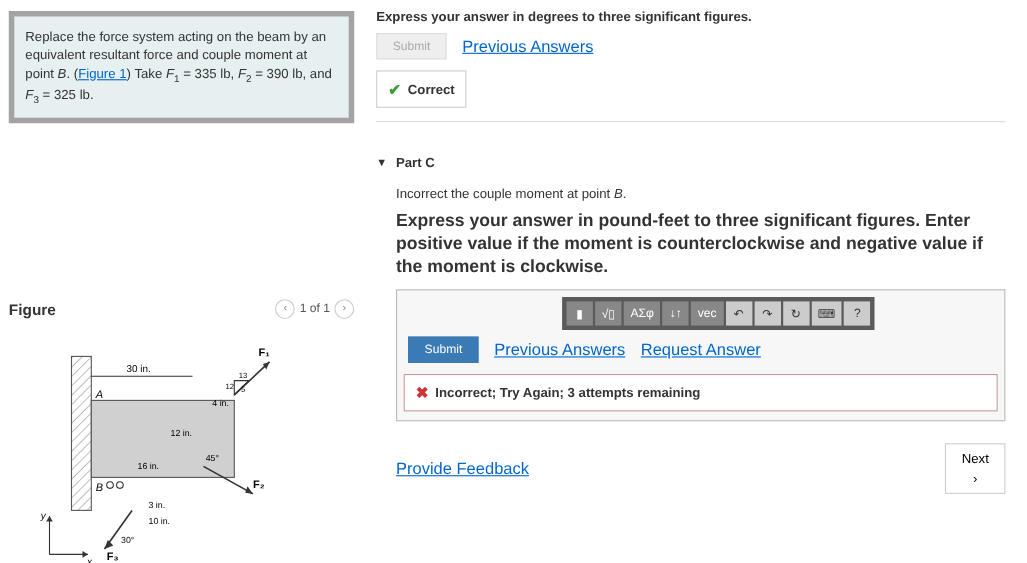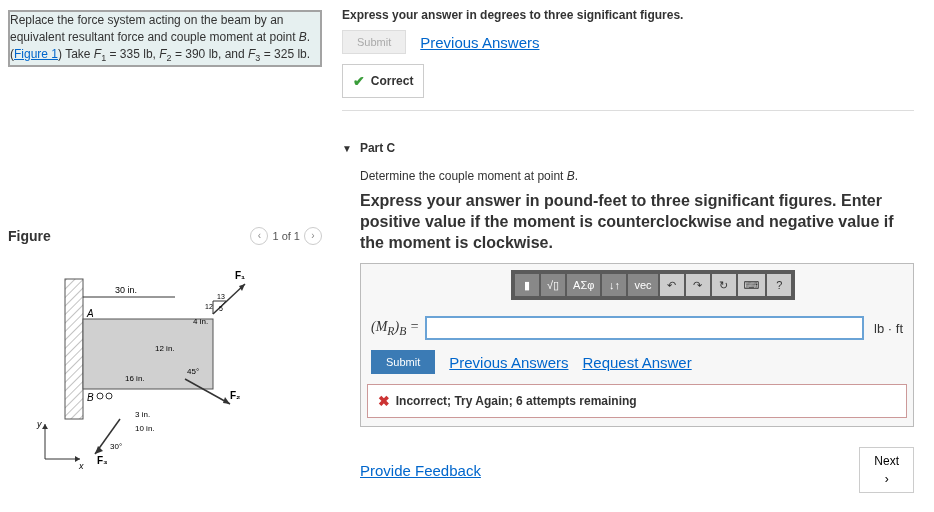--- a/index.html
+++ b/index.html
@@ -1,20 +1,20 @@
 <!DOCTYPE html>
 <html><head>
 <meta charset="utf-8">
 <style>
 * { box-sizing: border-box; margin: 0; padding: 0; }
 body { font-family: Arial, Helvetica, sans-serif; font-size: 12px; color: #333; background: #fff; width: 934px; }
 .container { display: flex; }
 .left-col { width: 330px; padding: 10px 8px; }
 .right-col { flex: 1; padding: 8px 20px 8px 12px; }
-.problem-box { background: #e6f0f0; border: 2px solid #a3a3a3; font-size: 12px; line-height: 1.4; }
+.problem-box { background: #e6f0f0; border: 5px solid #a3a3a3; padding: 10px; font-size: 12px; line-height: 1.4; }
 .problem-box a { color: #0066cc; text-decoration: underline; }
 .sub { font-size: 9px; vertical-align: sub; }
 .figure-header { display: flex; justify-content: space-between; align-items: center; margin-top: 160px; }
 .figure-title { font-weight: bold; font-size: 14px; }
 .figure-nav { display: flex; align-items: center; gap: 4px; font-size: 11px; color: #555; }
 .nav-btn { width: 18px; height: 18px; border: 1px solid #ccc; border-radius: 50%; display: flex; align-items: center; justify-content: center; background: #fff; cursor: pointer; font-size: 10px; color: #888; }
 .figure-img { margin-top: 14px; height: 220px; display: flex; align-items: center; justify-content: center; }
 .figure-img svg { width: 260px; height: 220px; }
 .instr { font-weight: bold; font-size: 12px; margin-bottom: 8px; }
 .ans-display { border: 1px solid #ccc; padding: 8px 10px; font-size: 12px; margin-bottom: 10px; font-style: italic; display: inline-block; min-width: 420px; }
@@ -132,52 +132,45 @@
 
     <hr class="sep">
 
     <div class="part-header">
       <span class="tri-down">▼</span>
       <span>Part C</span>
     </div>
 
     <div class="part-body">
       <div class="question">
-        <span>Determine the couple moment at point </span><i>B</i><span>.</span>
+        <span>Incorrect the couple moment at point </span><i>B</i><span>.</span>
       </div>
       <div class="bold-instr">Express your answer in pound-feet to three significant figures. Enter positive value if the moment is counterclockwise and negative value if the moment is clockwise.</div>
 
       <div class="answer-box">
         <div class="toolbar">
           <button class="tool-btn">▮</button>
           <button class="tool-btn">√▯</button>
           <button class="tool-btn">ΑΣφ</button>
           <button class="tool-btn">↓↑</button>
           <button class="tool-btn">vec</button>
           <button class="tool-btn light">↶</button>
           <button class="tool-btn light">↷</button>
           <button class="tool-btn light">↻</button>
           <button class="tool-btn light">⌨</button>
           <button class="tool-btn light">?</button>
         </div>
-        <div class="input-row">
-          <span class="var-label">
-            <span>(M</span><sub>R</sub><span>)</span><sub>B</sub><span> =</span>
-          </span>
-          <input class="answer-input" type="text" style="">
-          <span class="unit">lb · ft</span>
-        </div>
         <div class="action-row">
           <button class="submit-btn active">Submit</button>
           <span class="link">Previous Answers</span>
           <span class="link">Request Answer</span>
         </div>
         <div class="feedback-box">
           <span class="x-mark">✖</span>
-          <span>Incorrect; Try Again; 6 attempts remaining</span>
+          <span>Incorrect; Try Again; 3 attempts remaining</span>
         </div>
       </div>
 
       <div class="bottom-row">
         <span class="link">Provide Feedback</span>
         <button class="next-btn">
           <span>Next</span>
             <span>›</span>
         </button>
       </div>

